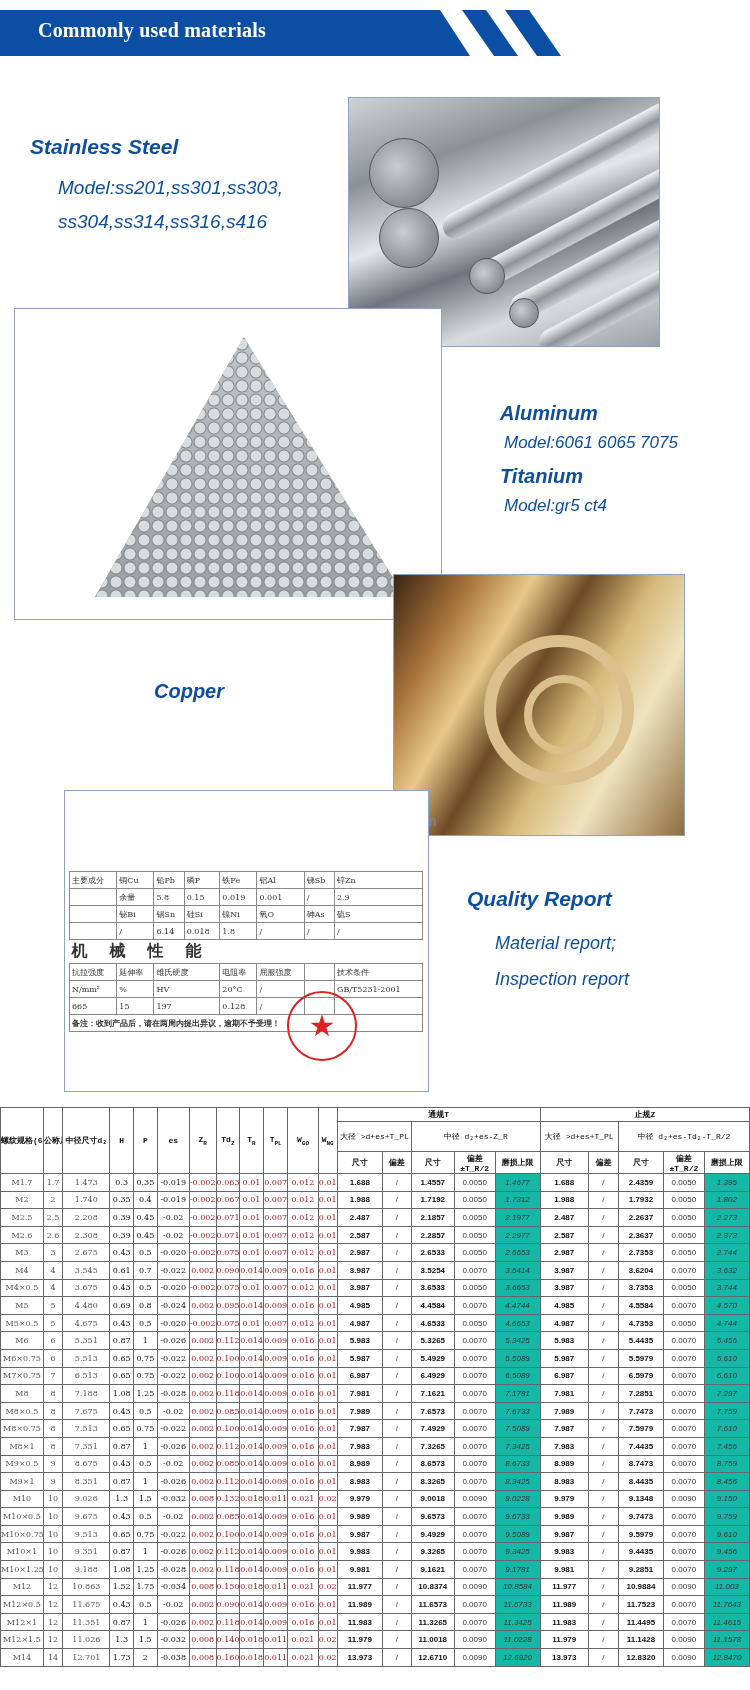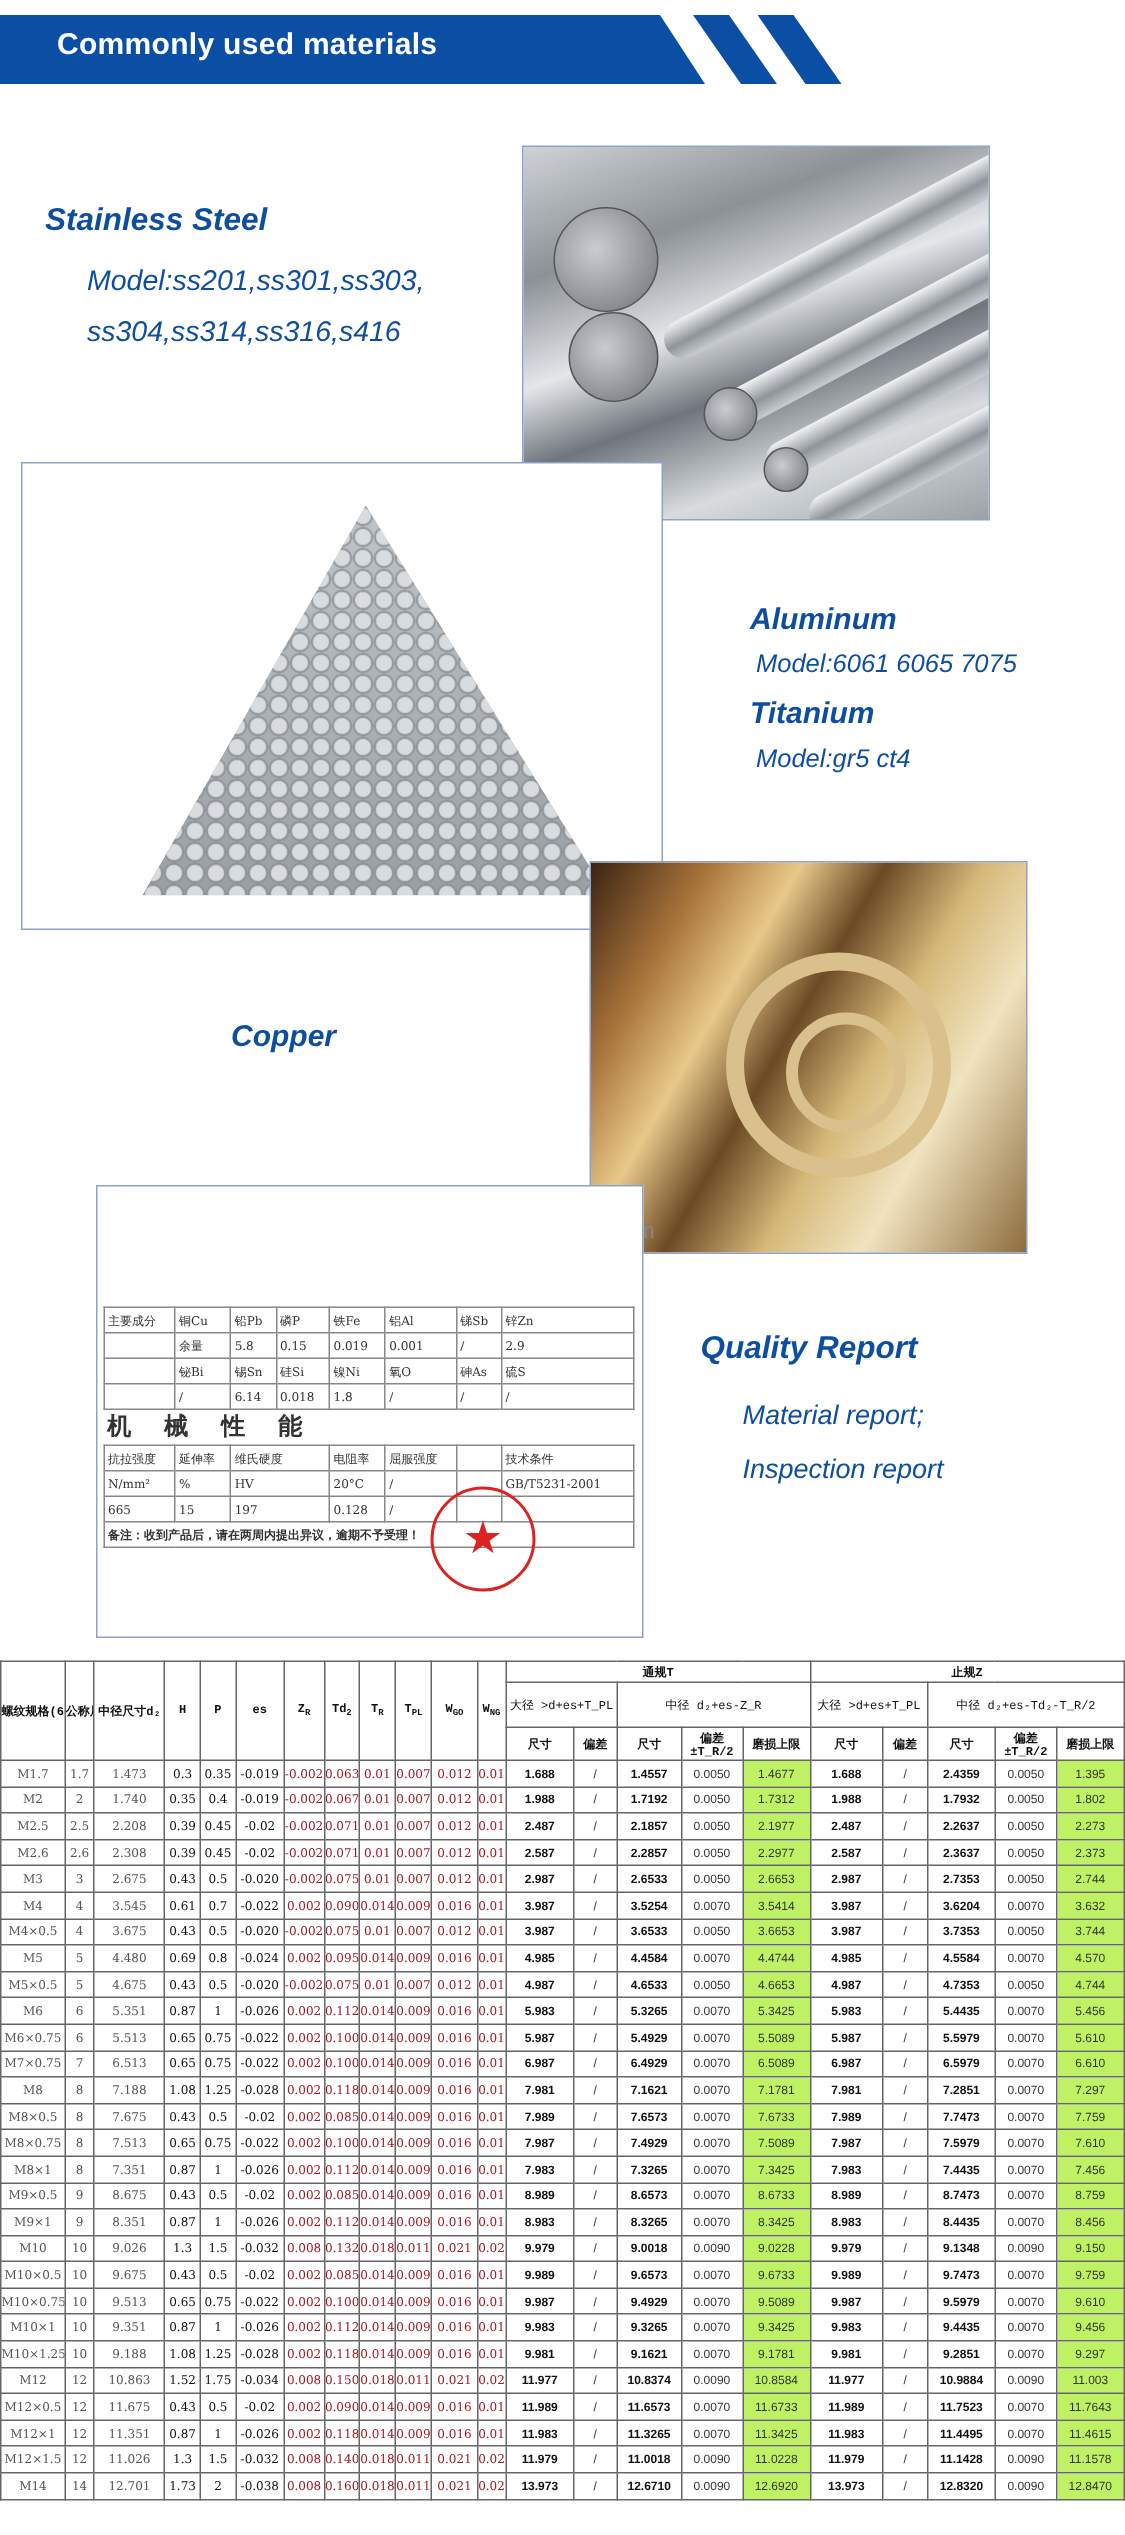--- a/index.html
+++ b/index.html
@@ -6,21 +6,21 @@
   html, body { width: 750px; height: 1690px; overflow: hidden; background: #fff; }
   body { position: relative; font-family: "Liberation Sans", sans-serif; }
 
   
   .banner { position: absolute; left: 0; top: 10px; width: 750px; height: 46px; }
   .banner .bar { position: absolute; left: 0; top: 0; height: 46px; width: 470px; background: #0a4fa3;
     clip-path: polygon(0 0, 440px 0, 470px 46px, 0 46px); }
   .banner .stripe { position: absolute; top: 0; height: 46px; width: 62px; background: #0a4fa3; }
   .banner .s1 { left: 462px; clip-path: polygon(0 0, 24px 0, 56px 46px, 32px 46px); }
   .banner .s2 { left: 505px; clip-path: polygon(0 0, 24px 0, 56px 46px, 32px 46px); }
-  .banner .title { position: absolute; left: 38px; top: 9px; color: #fff; font-size: 20px; font-weight: bold; letter-spacing: 0.2px; }
+  .banner .title { position: absolute; left: 38px; top: 9px; color: #fff; font-size: 20px; font-weight: bold; letter-spacing: 0.2px; font-family: Liberation Serif, serif; }
 
   .blue-h { color: #0d4e9f; font-style: italic; font-weight: bold; }
   .blue-t { color: #0d4e9f; font-style: italic; margin-left: 28px; }
 
   .ss-text { position: absolute; left: 30px; top: 135px; }
   .ss-text .h { font-size: 21px; margin-bottom: 12px; }
   .ss-text .m { font-size: 19px; line-height: 34px; }
 
   .photo { position: absolute; border: 1px solid #8fa3c8; overflow: hidden; }
   .ph-steel { left: 348px; top: 97px; width: 312px; height: 250px;
@@ -59,21 +59,21 @@
   
   .thread { position: absolute; left: 0; top: 1107px; width: 750px; border-collapse: collapse; table-layout: fixed; }
   .thread td, .thread th { border: 1px solid #666; text-align: center; white-space: nowrap; overflow: hidden; font-size: 8px; height: 17.6px; }
   .thread th { font-family: Liberation Mono, monospace; font-weight: bold; color: #111; font-size: 8px; }
   .thread .hdr1 th { height: 14px; }
   .thread .cn { font-family: "DejaVu Serif", serif; color: #555; }
   .thread .num { font-family: "DejaVu Serif", serif; color: #111; }
   .thread .red { font-family: "DejaVu Serif", serif; color: #9b1c24; }
   .thread .b { font-family: "Liberation Sans", sans-serif; font-weight: bold; color: #111; }
   .thread .g { font-family: "Liberation Sans", sans-serif; color: #333; }
-  .thread .y { background: #bef264; font-family: "Liberation Sans", sans-serif; color: #333; }
+  .thread .y { background: #14b8a6; font-family: "Liberation Sans", sans-serif; color: #333; font-style: italic; }
   .thread sub { font-size: 6px; }
 </style>
 </head>
 <body>
 
 <div class="banner">
   <div class="bar"></div>
   <div class="stripe s1"></div>
   <div class="stripe s2"></div>
   <div class="title">Commonly used materials</div>

